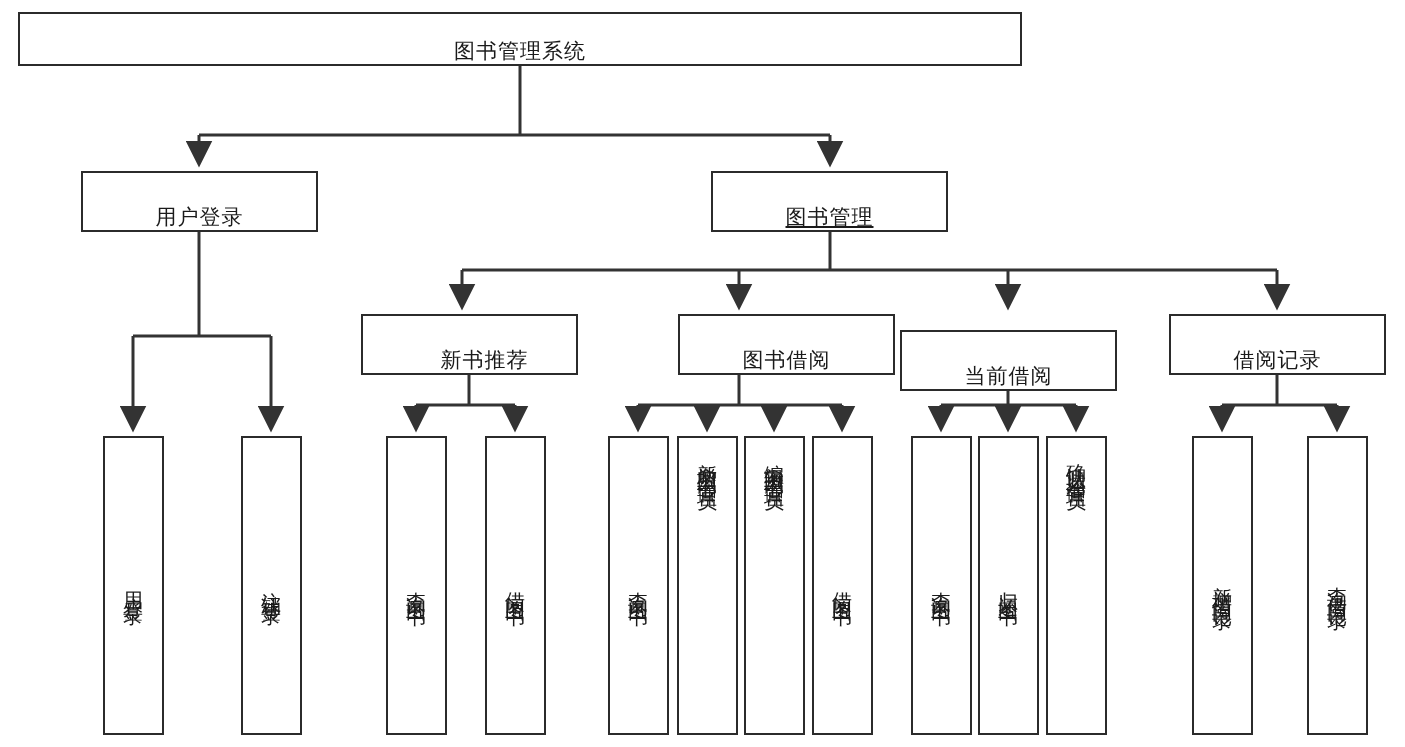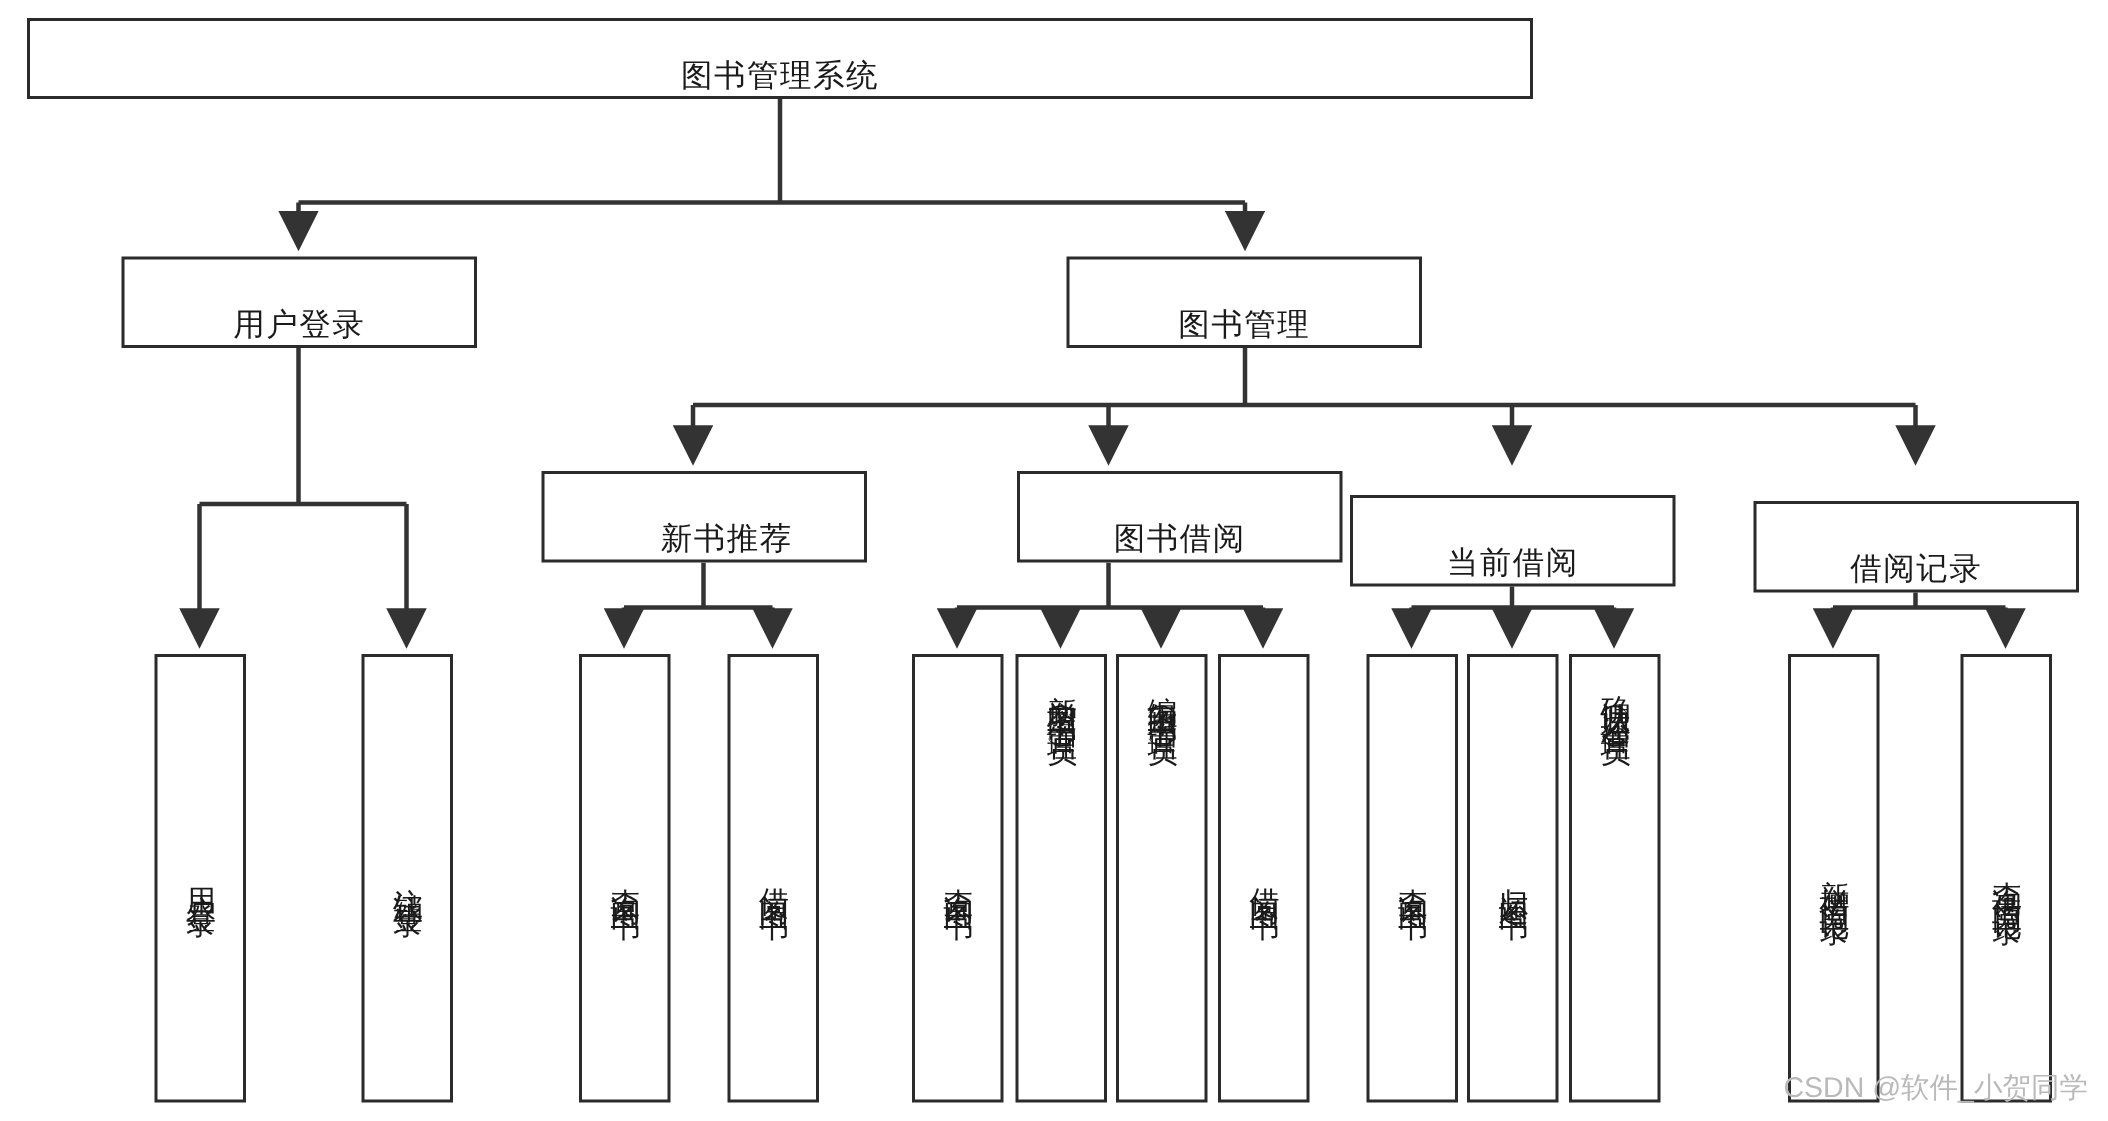--- a/index.html
+++ b/index.html
@@ -136,34 +136,34 @@
     </g>
   </svg>
 
   <div class="node h" style="left:18px; top:12px; width:1004px; height:54px;">
     <span class="lbl">图书管理系统</span>
   </div>
 
   <div class="node h" style="left:81px; top:171px; width:237px; height:61px;">
     <span class="lbl">用户登录</span>
   </div>
-  <div class="node h" style="left:711px; top:171px; width:237px; height:61px;">
+  <div class="node h" style="left:711px; top:171px; width:237px; height:61px;text-decoration:underline;">
     <span class="lbl">图书管理</span>
   </div>
 
   <div class="node h" style="left:361px; top:314px; width:217px; height:61px;padding-left:30px;">
     <span class="lbl">新书推荐</span>
   </div>
   <div class="node h" style="left:631px; top:314px; width:217px; height:61px;margin-left:47px;">
     <span class="lbl">图书借阅</span>
   </div>
   <div class="node h" style="left:900px; top:330px; width:217px; height:61px;">
     <span class="lbl">当前借阅</span>
   </div>
-  <div class="node h" style="left:1169px; top:314px; width:217px; height:61px;margin-top:20px;">
+  <div class="node h" style="left:1169px; top:314px; width:217px; height:61px;">
     <span class="lbl">借阅记录</span>
   </div>
 
   <div class="node v center" style="left:103px; top:436px; width:61px; height:299px;">
     <span class="lbl">用户登录</span>
   </div>
   <div class="node v center" style="left:241px; top:436px; width:61px; height:299px;">
     <span class="lbl">注销登录</span>
   </div>
 
@@ -197,15 +197,14 @@
     <span class="lbl">确认归还（管理员）</span>
   </div>
 
   <div class="node v center" style="left:1192px; top:436px; width:61px; height:299px;">
     <span class="lbl">新增借阅记录</span>
   </div>
   <div class="node v center" style="left:1307px; top:436px; width:61px; height:299px;">
     <span class="lbl">查询借阅记录</span>
   </div>
 
-  <div id="watermark">CSDN @软件_小贺同学</div>
 
 </div>
 
 </body></html>

